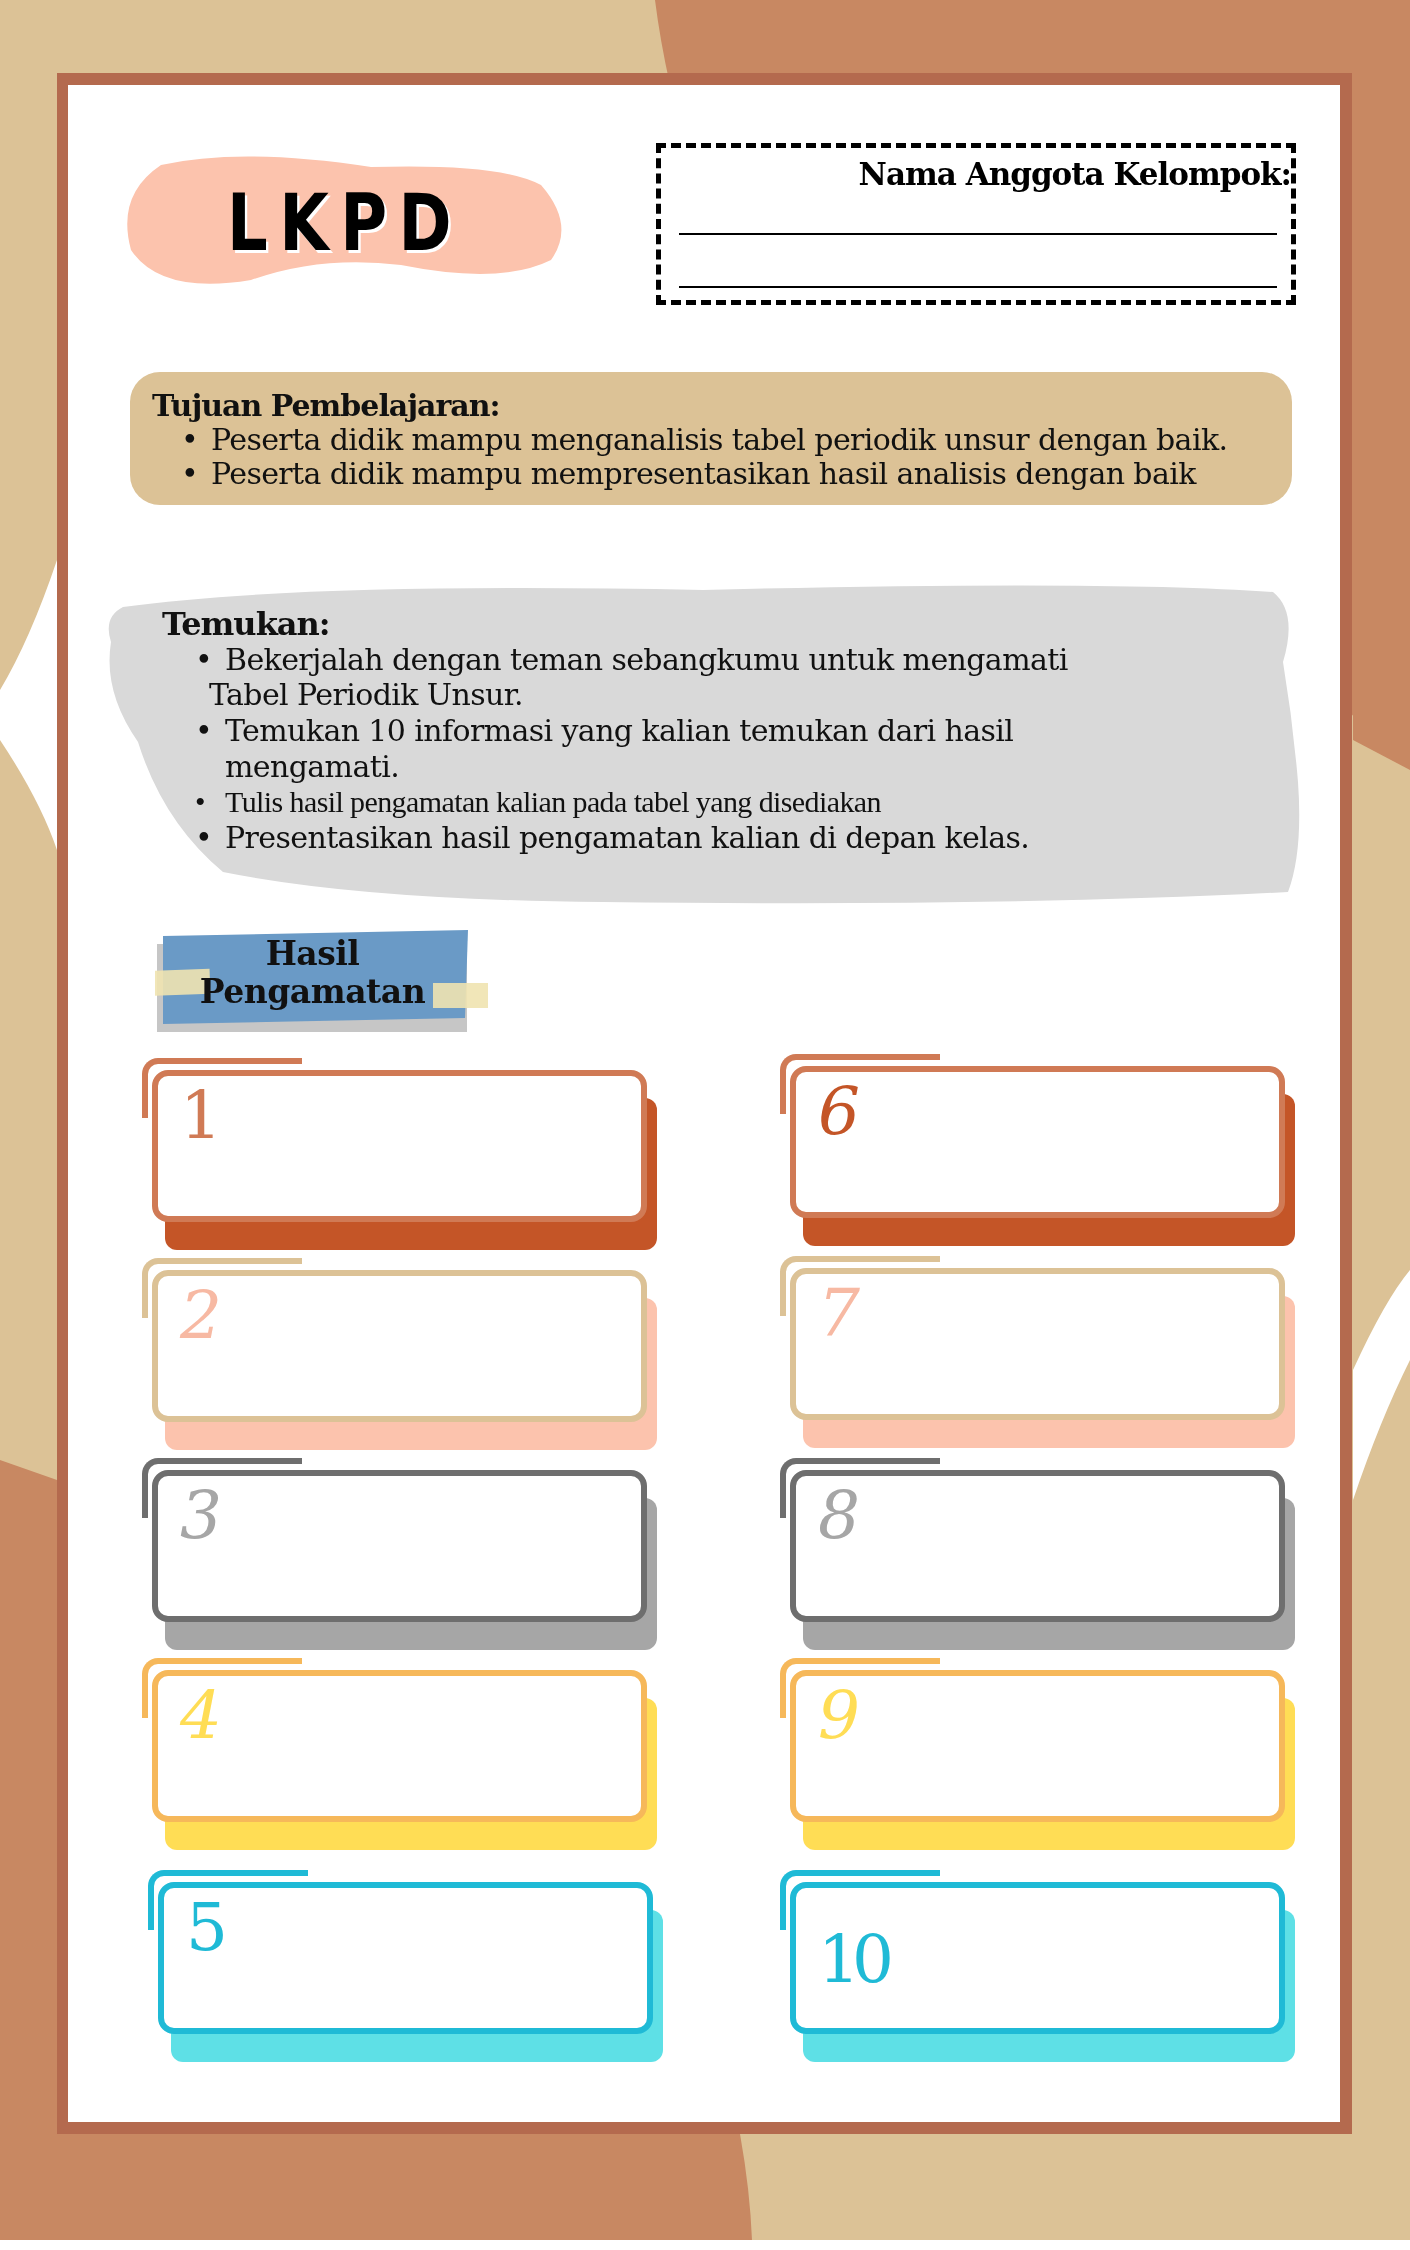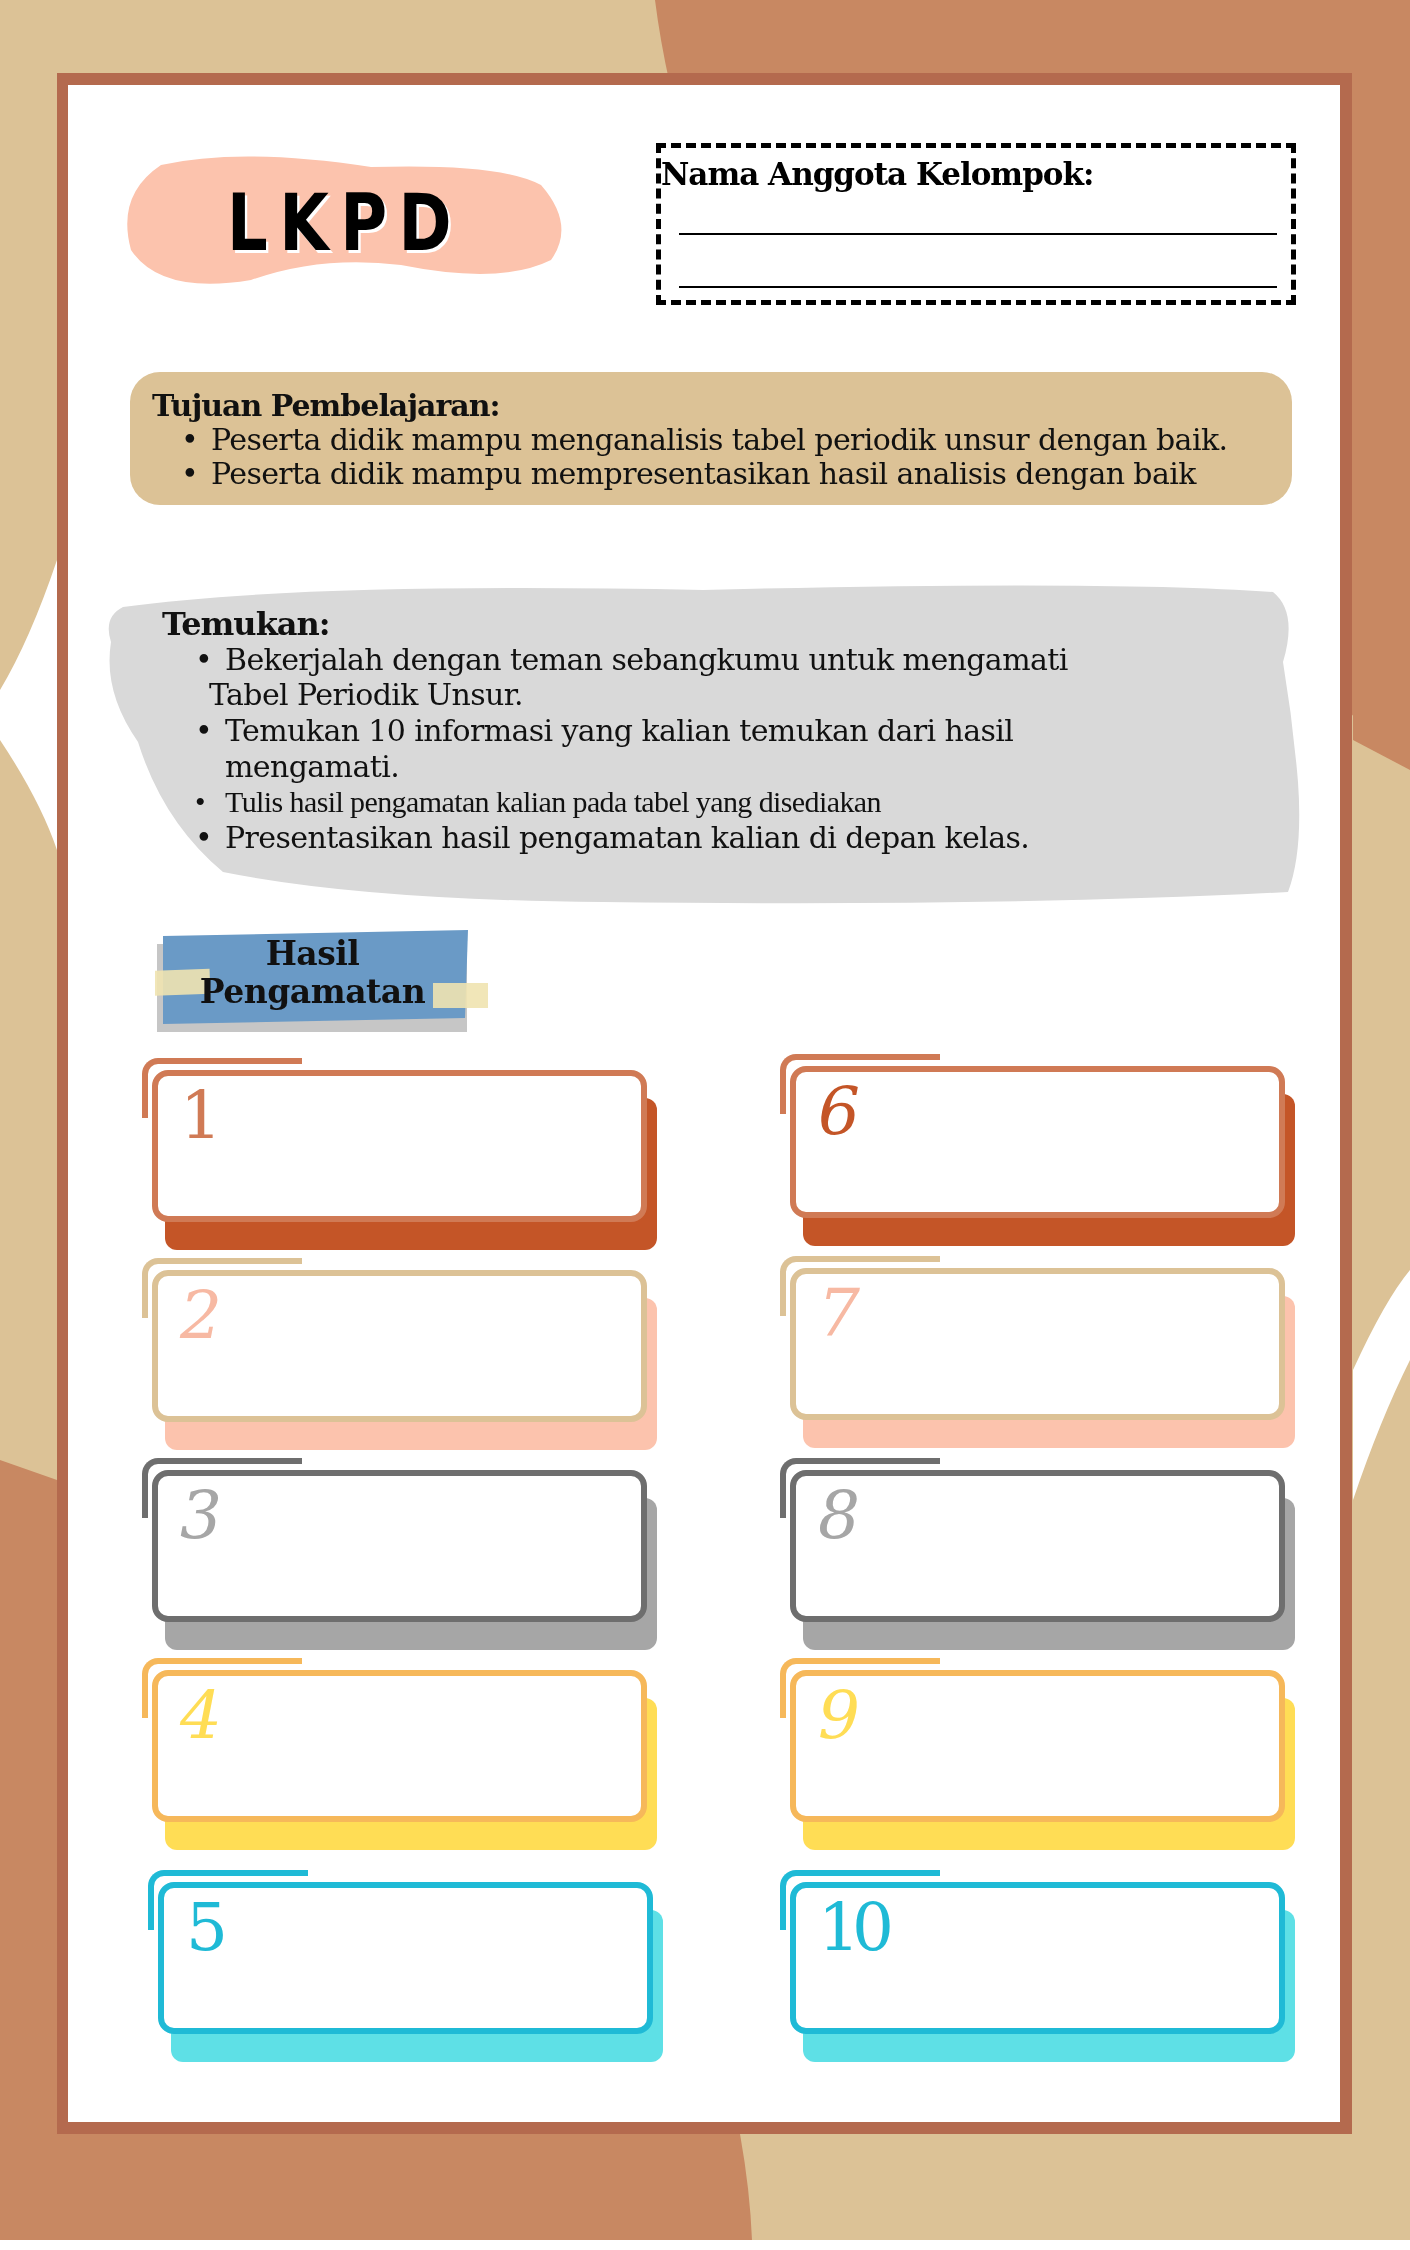--- a/index.html
+++ b/index.html
@@ -4,21 +4,21 @@
 <style>
   html,body{margin:0;padding:0;}
   body{width:1410px;height:2250px;position:relative;overflow:hidden;background:#ffffff;font-family:"DejaVu Serif",serif;}
   .bg{position:absolute;left:0;top:0;width:1410px;height:2240px;background:#dcc296;overflow:hidden;}
   .bg-shape{position:absolute;}
   .frame{position:absolute;left:57px;top:73px;width:1295px;height:2061px;background:#b46a4e;}
   .paper{position:absolute;left:68px;top:85px;width:1272px;height:2037px;background:#ffffff;}
   .blob{position:absolute;left:121px;top:155px;width:448px;height:136px;}
   .title{position:absolute;left:121px;top:155px;width:448px;height:136px;display:flex;align-items:center;justify-content:center;font-family:"DejaVu Sans",sans-serif;font-weight:bold;font-size:78px;letter-spacing:14px;color:#000;text-shadow:3px 3px 0 #fff;transform:scaleX(0.82);}
   .names{position:absolute;left:656px;top:143px;width:640px;height:162px;border:5px dashed #000;box-sizing:border-box;}
-  .names-title{position:absolute;left:0;right:0;top:8px;text-align:left;font-size:31px;font-weight:bold;letter-spacing:-1px;color:#000;}
+  .names-title{position:absolute;left:0;right:0;top:8px;text-align:right;font-size:31px;font-weight:bold;letter-spacing:-1px;color:#000;}
   .names-line{position:absolute;left:18px;right:14px;height:2px;background:#000;}
   .goal{position:absolute;left:130px;top:372px;width:1162px;height:133px;background:#dcc296;border-radius:30px;}
   .goal-title{position:absolute;left:22px;top:16px;font-size:30px;font-weight:bold;letter-spacing:-1px;color:#111;}
   .bul{position:absolute;font-size:30px;color:#111;letter-spacing:-0.6px;white-space:nowrap;}
   .bul::before{content:"•";position:absolute;left:-30px;}
   .tip{position:absolute;left:103px;top:572px;width:1200px;height:335px;}
   .tip-title{position:absolute;left:162px;top:605px;font-size:32px;font-weight:bold;letter-spacing:-1px;color:#111;}
   .label-wrap{position:absolute;left:155px;top:928px;width:335px;height:105px;}
   .label-text{position:absolute;left:155px;top:935px;width:315px;text-align:center;font-size:33px;font-weight:bold;line-height:38px;color:#111;letter-spacing:-0.5px;}
   .card{position:absolute;width:520px;height:185px;}
@@ -143,15 +143,15 @@
   <div class="shadow" style="background:#ffdd55;"></div>
   <div class="accent" style="border-color:#f6b85a;"></div>
   <div class="box" style="border-color:#f6b85a;">
     <div class="num" style="color:#ffdd55;">9</div>
   </div>
 </div>
 <div class="card" style="left:780px;top:1882px;">
   <div class="shadow" style="background:#5ee0e6;"></div>
   <div class="accent" style="border-color:#1fbad6;"></div>
   <div class="box" style="border-color:#1fbad6;">
-    <div class="num" style="color:#1fbad6;font-style:normal;letter-spacing:-8px;">10</div>
+    <div class="num" style="color:#1fbad6;font-style:normal;letter-spacing:-8px;margin-top:32px;">10</div>
   </div>
 </div>
 
 </body></html>

